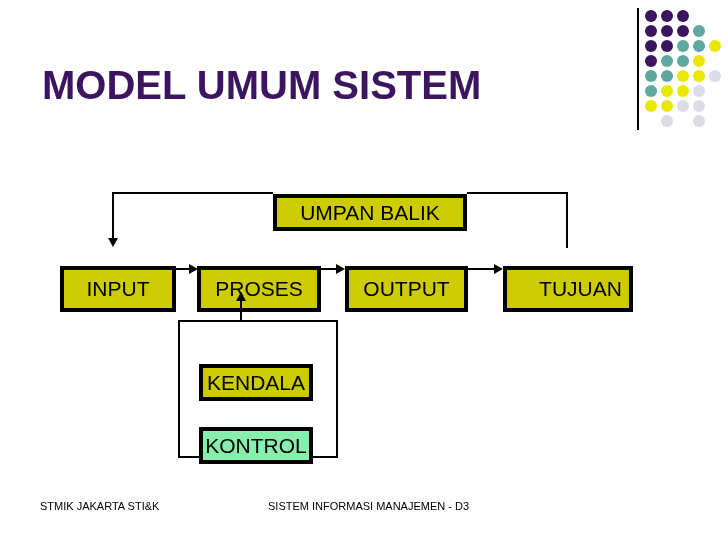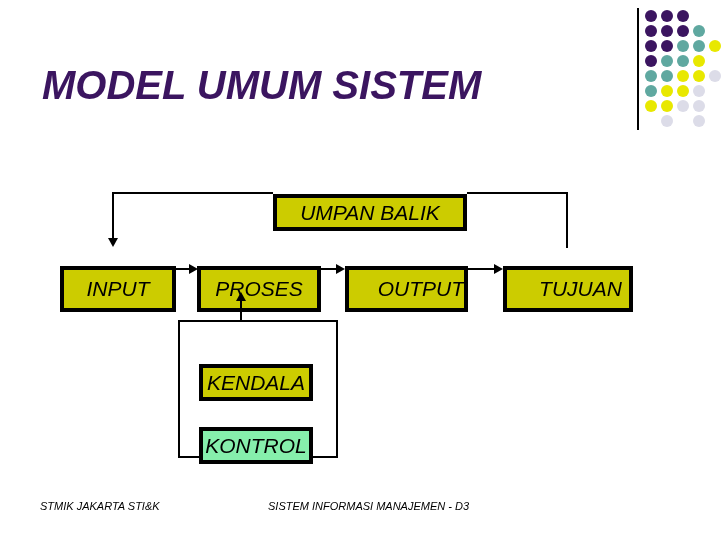--- a/index.html
+++ b/index.html
@@ -109,21 +109,21 @@
     font-size: 11px;
     color: #000000;
     white-space: nowrap;
   }
   #footer-left  { left: 40px; }
   #footer-right { left: 268px; }
 </style>
 </head>
 <body>
 
-<div id="slide" style="background: rgb(255, 255, 255); font-style: italic;">
+<div id="slide" style="background: rgb(255, 255, 255);">
 
   <div id="slide-title" style="color: rgb(59, 21, 96);">MODEL UMUM SISTEM</div>
 
   <div id="deco-rule"></div>
   <div id="deco-dots">
       <div class="deco-dot" style="left: 0px; top: 0px; background: rgb(59, 21, 96);"></div>
       <div class="deco-dot" style="left: 16px; top: 0px; background: rgb(59, 21, 96);"></div>
       <div class="deco-dot" style="left: 32px; top: 0px; background: rgb(59, 21, 96);"></div>
       <div class="deco-dot" style="left: 0px; top: 15px; background: rgb(59, 21, 96);"></div>
       <div class="deco-dot" style="left: 16px; top: 15px; background: rgb(59, 21, 96);"></div>
@@ -169,21 +169,21 @@
   <div class="arrow-head arrow-down" style="left:108px; top:238px;"></div>
 
   <div class="node" id="node-proses" style="left: 197px; top: 246px; width: 124px; height: 46px; background: rgb(204, 204, 0); border-color: rgb(0, 0, 0);">
     <span>PROSES</span>
   </div>
 
   <div class="node" id="node-input" style="left: 60px; top: 246px; width: 116px; height: 46px; background: rgb(204, 204, 0); border-color: rgb(0, 0, 0);">
     <span>INPUT</span>
   </div>
 
-  <div class="node" id="node-output" style="left: 345px; top: 246px; width: 123px; height: 46px; background: rgb(204, 204, 0); border-color: rgb(0, 0, 0); justify-content: flex-end;">
+  <div class="node" id="node-output" style="left: 345px; top: 246px; width: 123px; height: 46px; background: rgb(204, 204, 0); border-color: rgb(0, 0, 0);">
     <span>OUTPUT</span>
   </div>
 
   <div class="node" id="node-tujuan" style="left: 503px; top: 246px; width: 130px; height: 46px; background: rgb(204, 204, 0); border-color: rgb(0, 0, 0); padding-left: 25px;">
     <span>TUJUAN</span>
   </div>
 
   <div class="line line-h" style="left:176px; top:268px; width:15px;"></div>
   <div class="arrow-head arrow-right" style="left:189px; top:264px;"></div>
 

